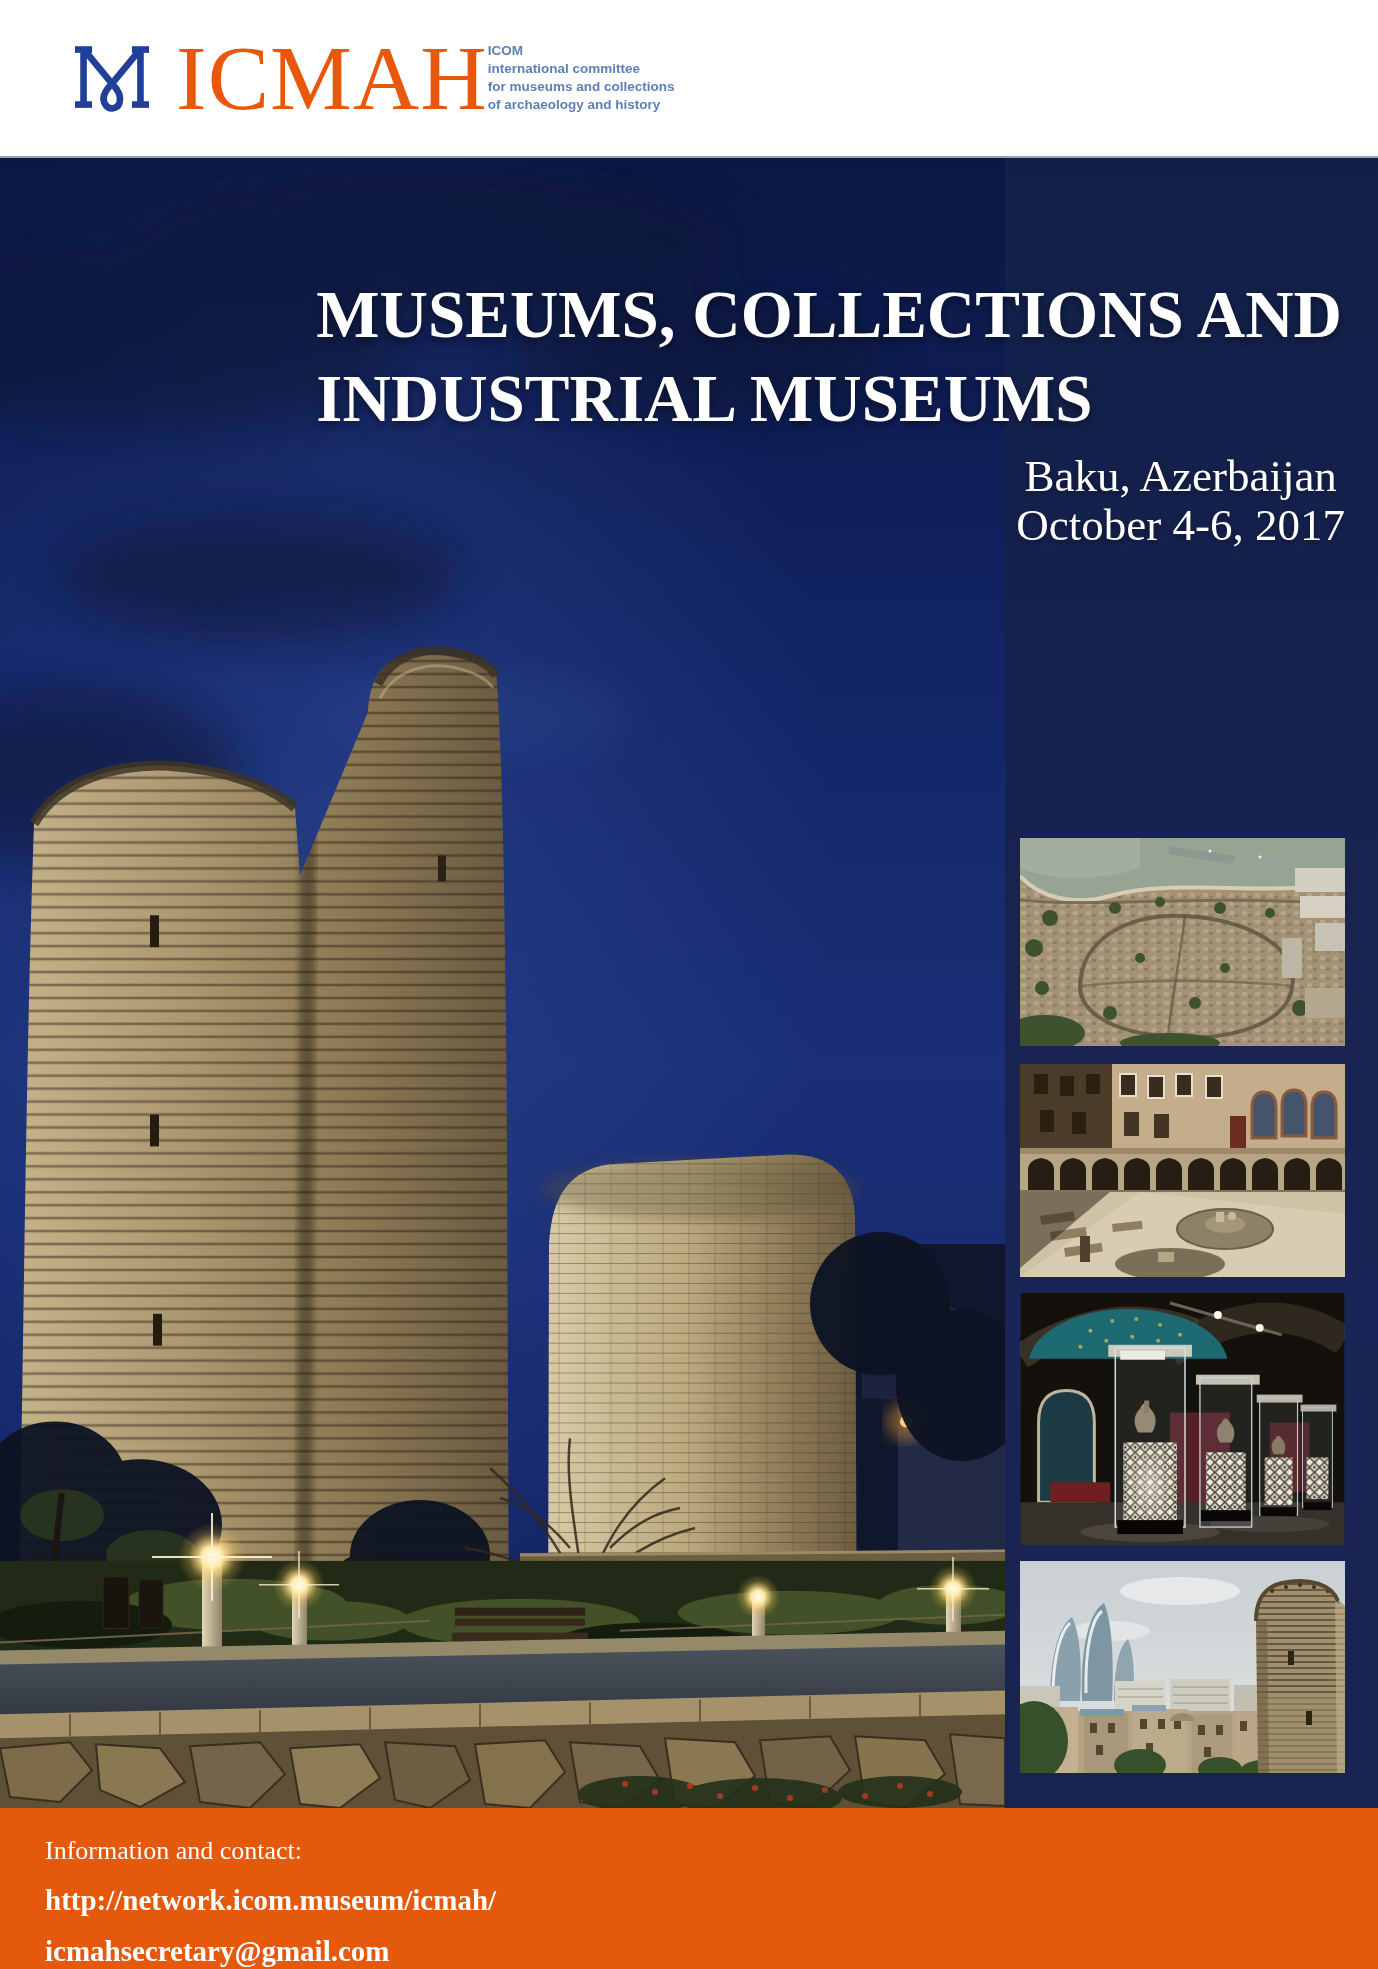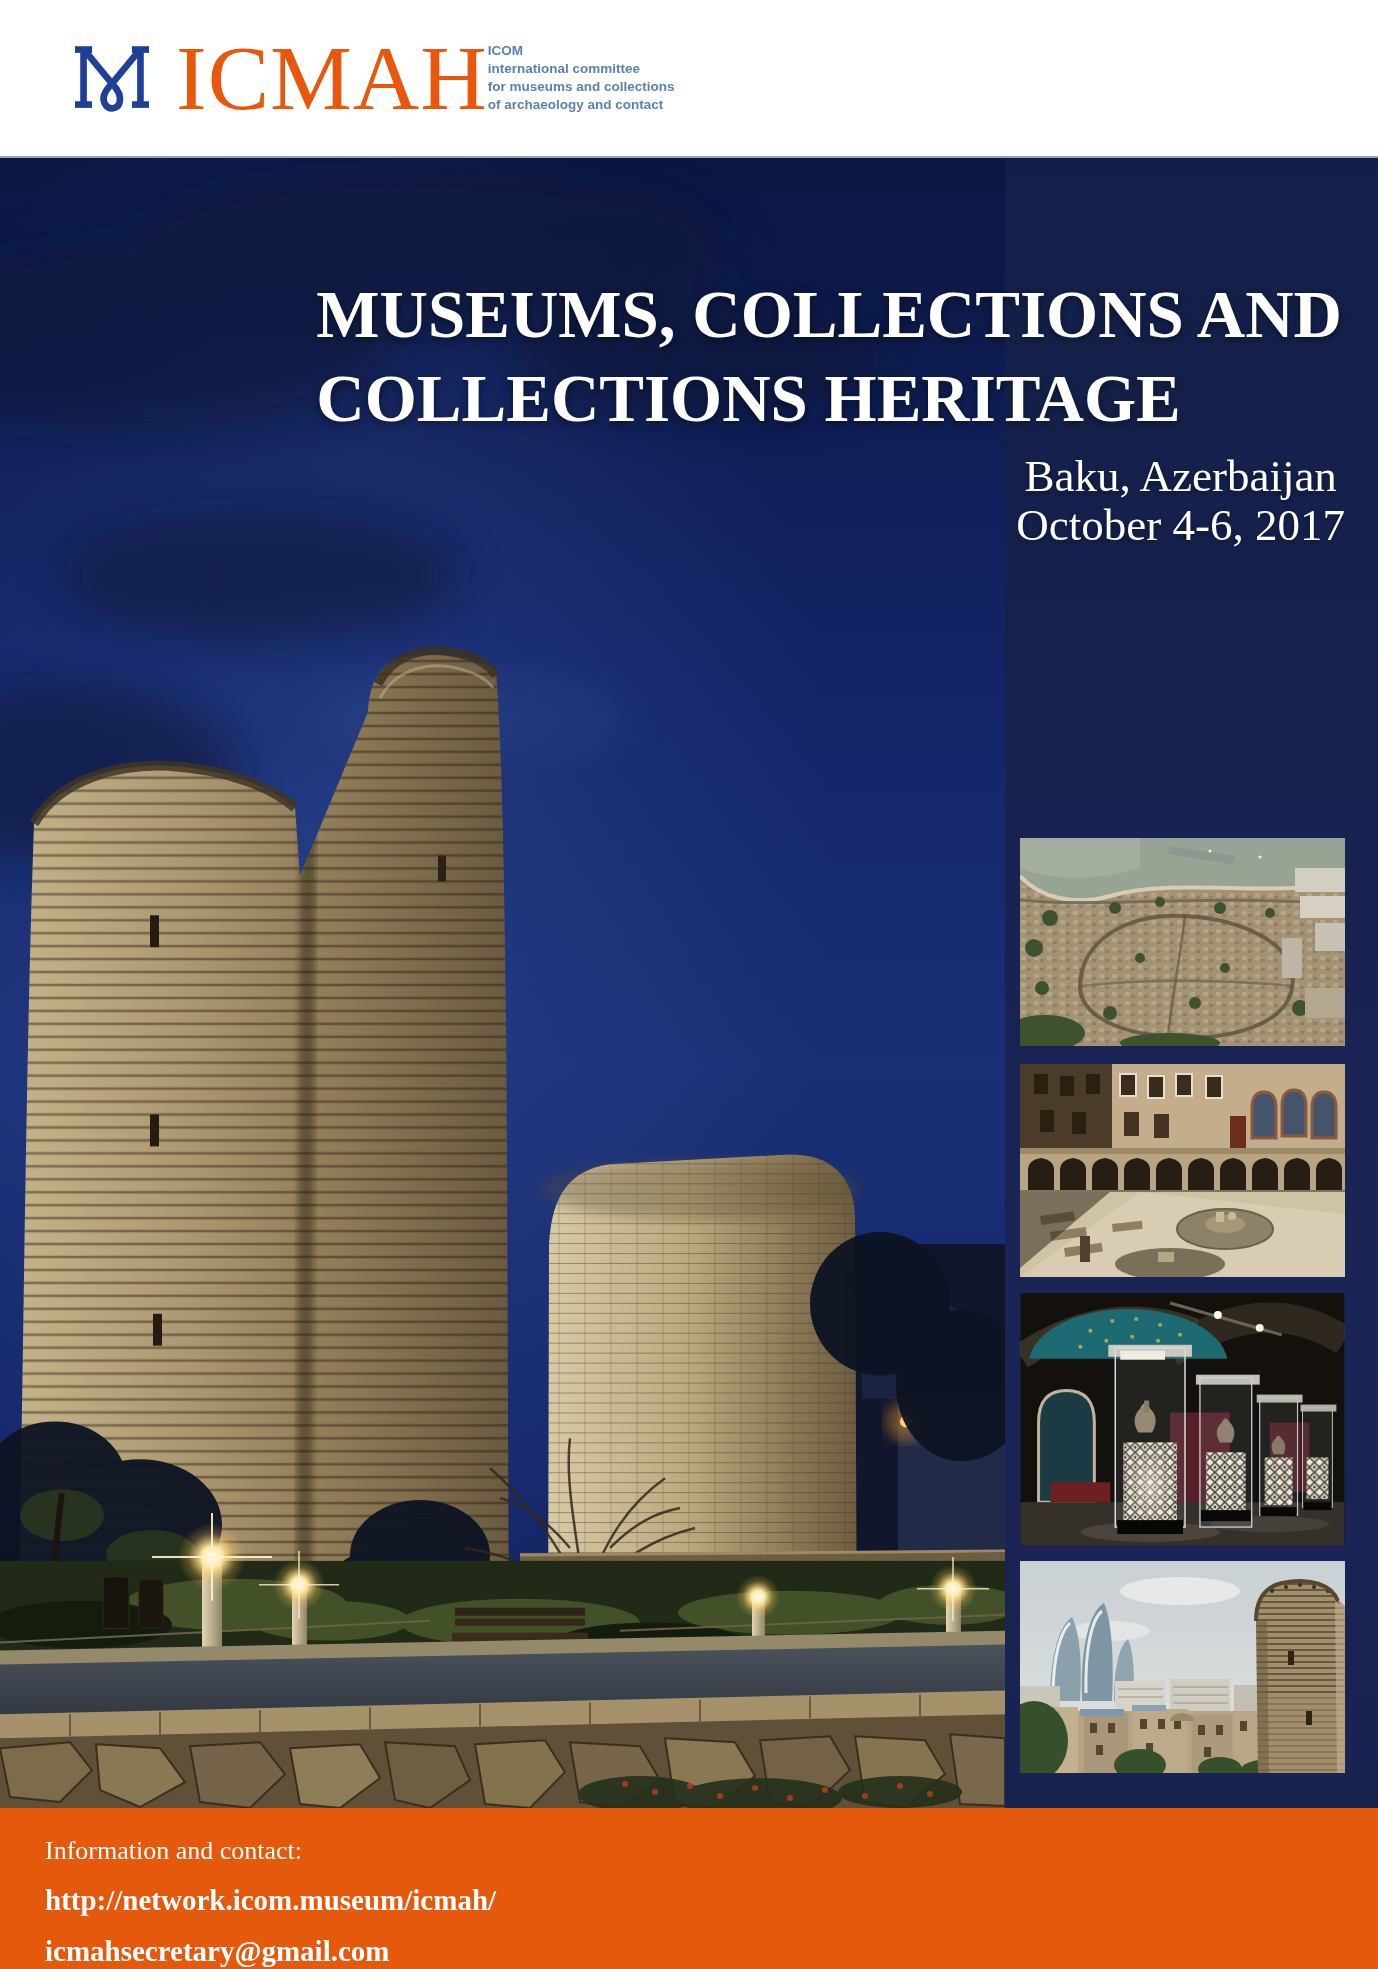--- a/index.html
+++ b/index.html
@@ -55,21 +55,21 @@
         <path d="M16 11 L 44 45"></path>
           <path d="M72 11 L 44 45"></path>
         <path d="M44 45 C 36 53 33 61 37 67 C 41 73 50 72 52 65 C 54 58 50 51 44 45 Z"></path>
       </g>
     </svg>
     <div class="wordmark">ICMAH</div>
     <div class="org">
       <span>ICOM</span>
       <span>international committee</span>
       <span>for museums and collections</span>
-      <span>of archaeology and contact</span>
+      <span>of archaeology and history</span>
     </div>
   </div>
 
   <svg class="photo-main" width="1005" height="1650" viewBox="0 0 1005 1656" preserveAspectRatio="none">
     <defs>
       <linearGradient id="skyG" x1="0" y1="0" x2="0" y2="1">
         <stop offset="0" stop-color="#0b1742"></stop>
           <stop offset="0.3" stop-color="#122465"></stop>
         <stop offset="0.55" stop-color="#1a2f76"></stop>
           <stop offset="0.8" stop-color="#15286a"></stop>
@@ -599,21 +599,21 @@
             <rect x="286" y="150" width="6" height="14" fill="#2e2414"></rect>
           </g>
           <path d="M236 60 C 236 40 244 26 262 22 C 290 16 312 24 318 40" fill="none" stroke="#57482f" stroke-width="4"></path>
         </g>
       </svg>
     </div>
   </div>
 
   <div class="title">
     <div>MUSEUMS, COLLECTIONS AND</div>
-    <div>COLLECTIONS HERITAGE</div>
+    <div>INDUSTRIAL MUSEUMS</div>
   </div>
   <div class="subtitle">
     <div>Baku, Azerbaijan</div>
     <div>October 4-6, 2017</div>
   </div>
 
   <div class="footer">
     <div class="f-label">Information and contact:</div>
     <div class="f-url">http://network.icom.museum/icmah/</div>
     <div class="f-email">icmahsecretary@gmail.com</div>

